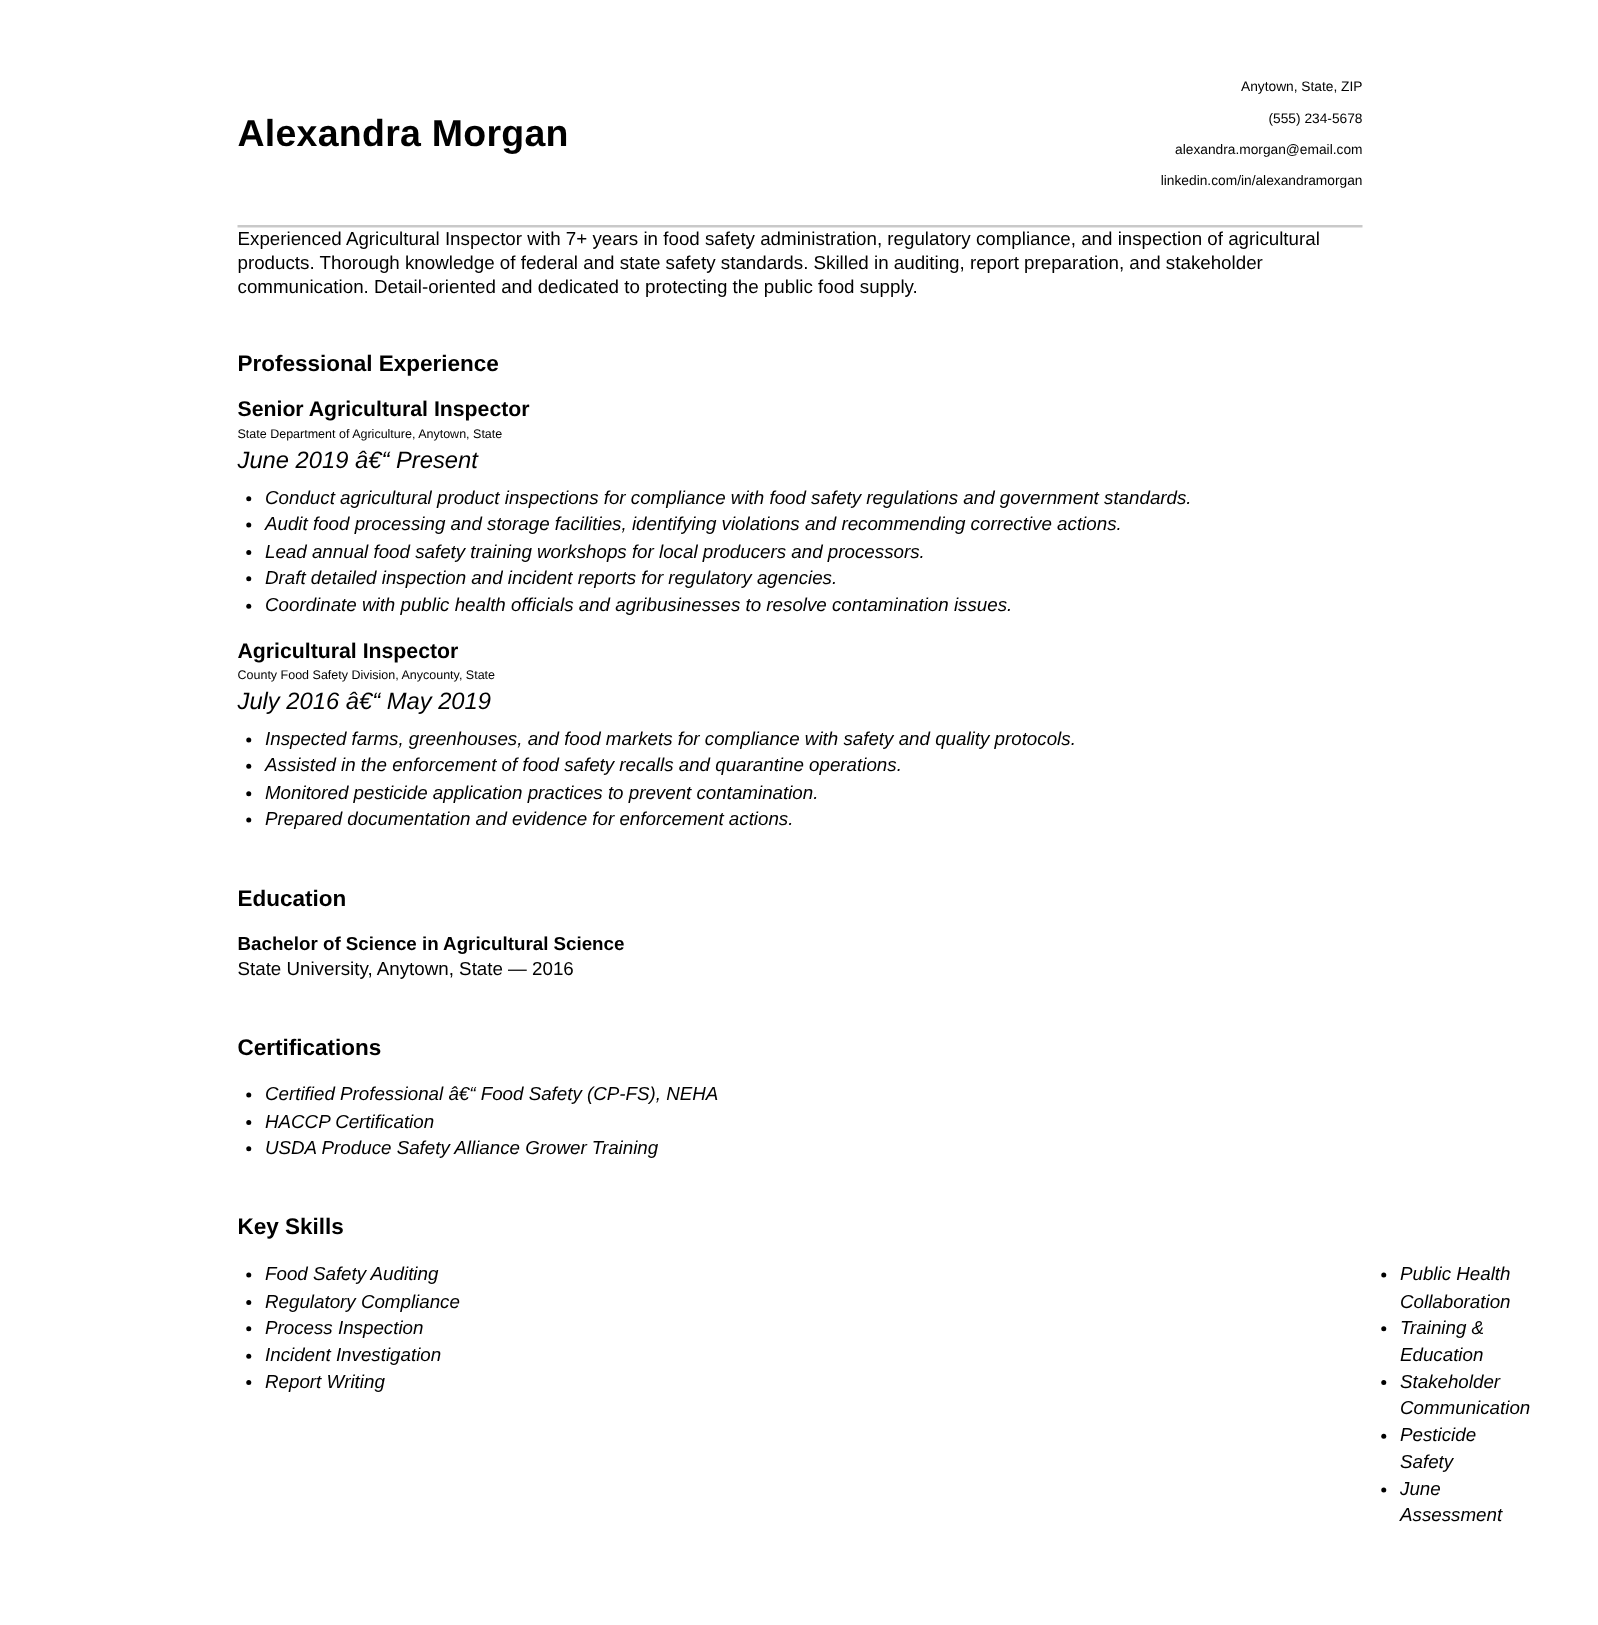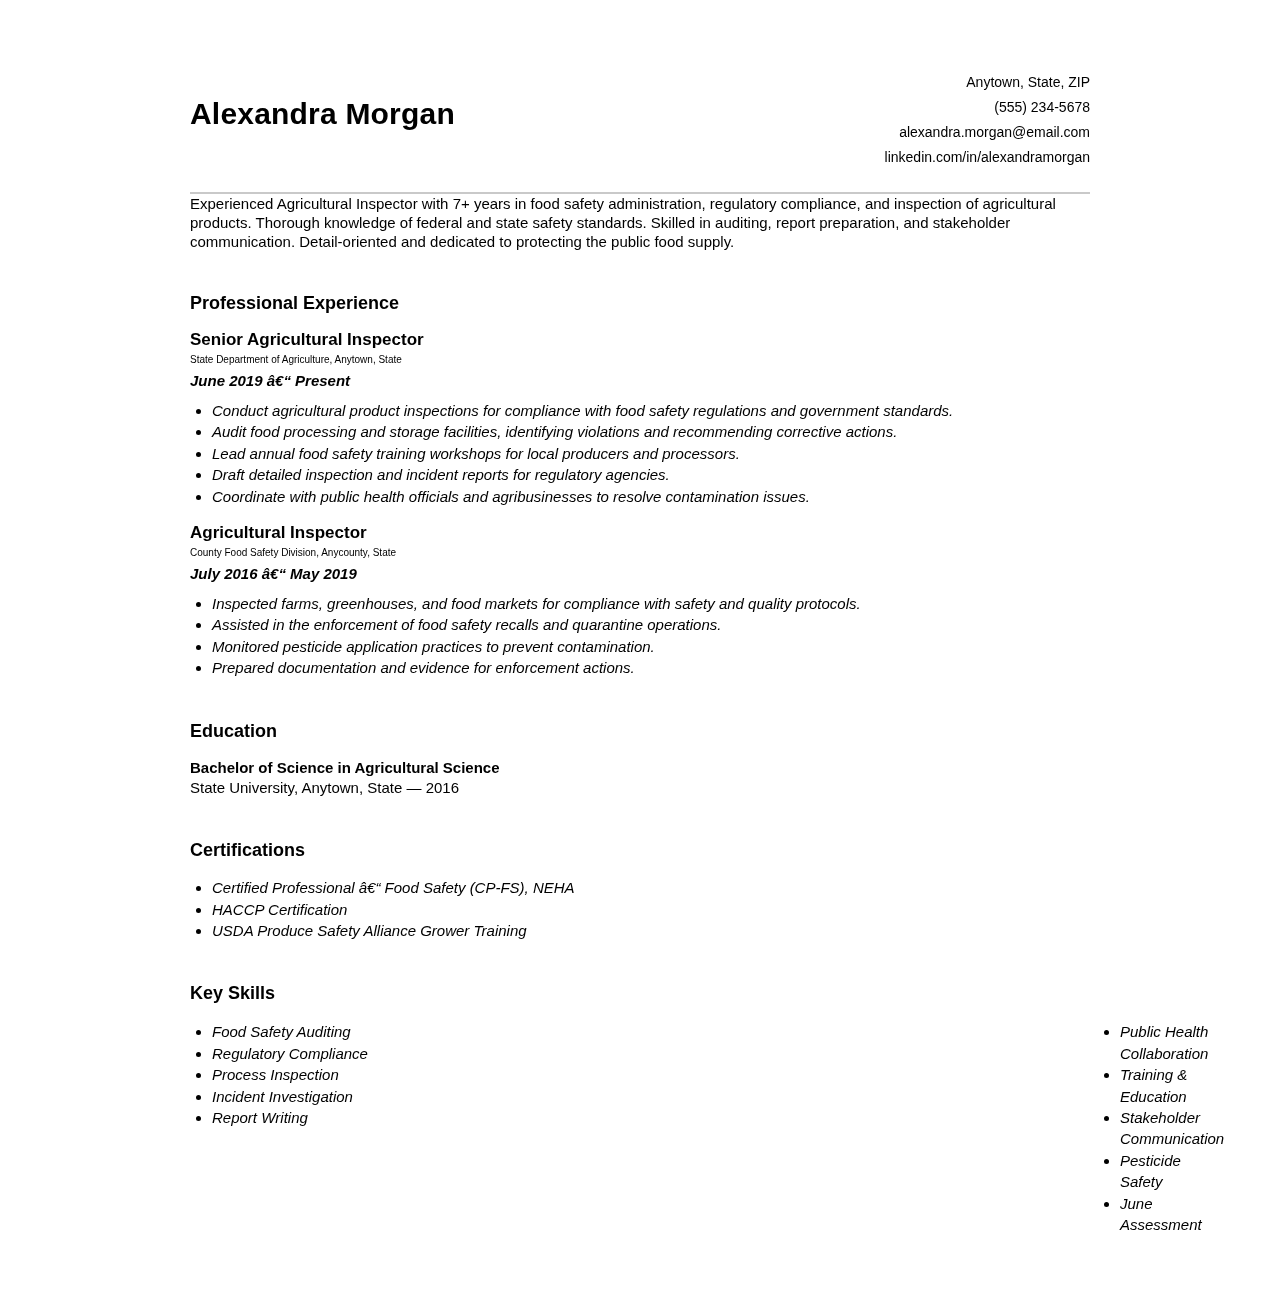--- a/index.html
+++ b/index.html
@@ -29,23 +29,22 @@
     align-items: center;
   }
   .name {
     font-size: 30px;
     font-weight: 700;
     margin: 0;
     letter-spacing: 0.2px;
   }
   .contact {
     text-align: right;
-    font-size: 14px;
+    font-size: 11px;
     line-height: 25px;
-    margin-top: 12px;
   }
   hr.divider {
     border: none;
     border-top: 2px solid #c9c9c9;
     margin: 22px 0 0 0;
   }
 
   
   h2.section-heading {
     font-size: 18px;
@@ -61,24 +60,23 @@
     font-size: 17px;
     font-weight: 700;
     margin: 16px 0 0 0;
     line-height: 20px;
   }
   .job-company {
     font-size: 10px;
     line-height: 20.5px;
   }
   .job-dates {
-    font-size: 15px;
+    font-size: 19px;
     line-height: 20.5px;
     font-style: italic;
-    font-weight: bold;
   }
   ul.bullets {
     margin: 9px 0 12px 0;
     padding-left: 22px;
     font-size: 15px;
     font-style: italic;
   }
   ul.bullets li {
     line-height: 21.4px;
   }

